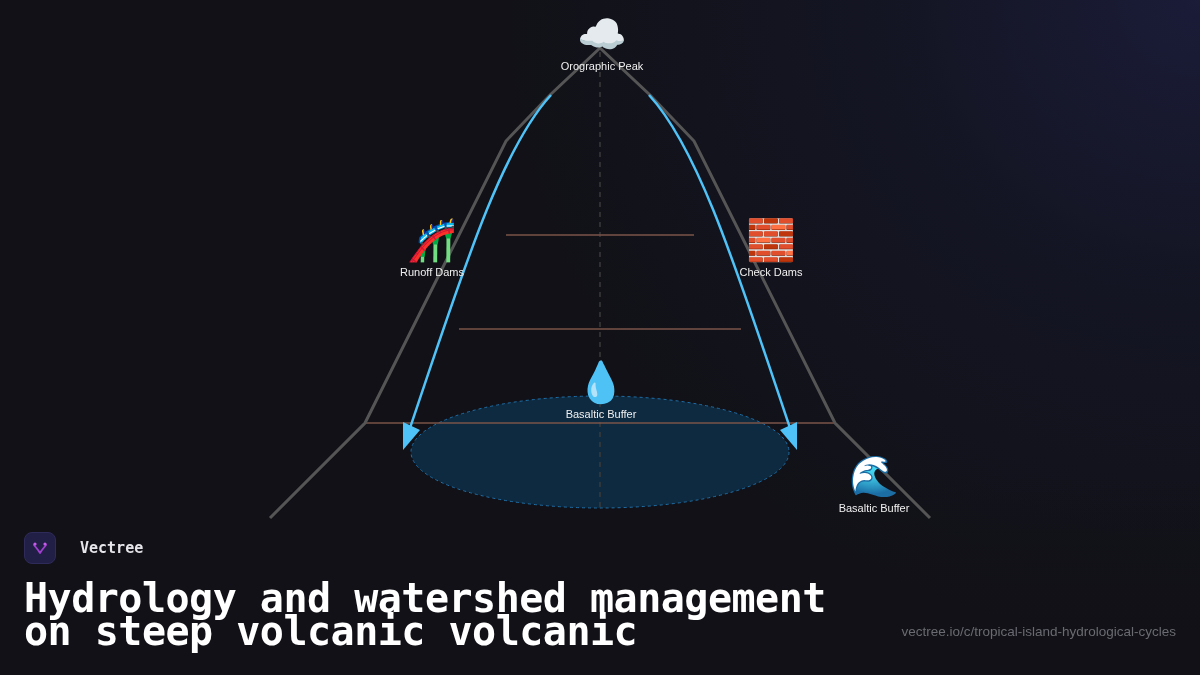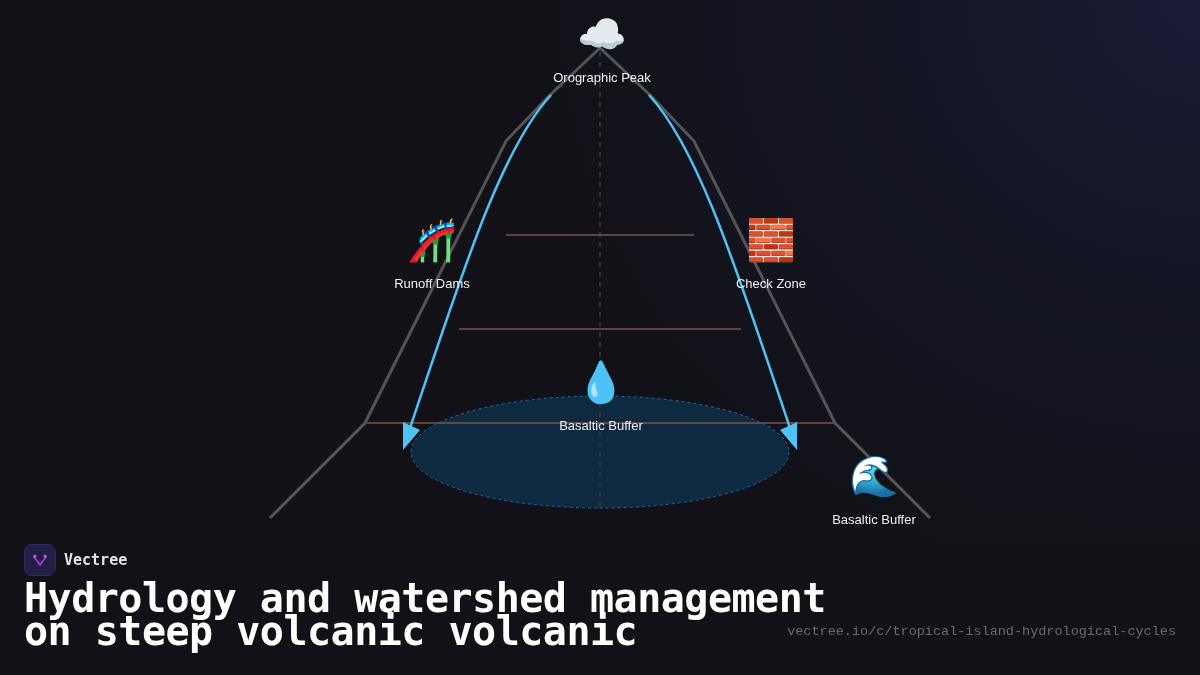--- a/index.html
+++ b/index.html
@@ -5,28 +5,28 @@
   html,body{margin:0;padding:0;}
   body{width:1200px;height:675px;overflow:hidden;position:relative;
     background:#111117;font-family:"Liberation Sans",sans-serif;}
   .bg-glow{position:absolute;inset:0;
     background:radial-gradient(ellipse 700px 650px at 1200px 0px, rgba(28,30,62,0.85) 0%, rgba(24,26,50,0.5) 40%, rgba(17,17,23,0) 100%);}
   .bg-fade{position:absolute;left:0;right:0;bottom:0;height:200px;
     background:linear-gradient(to bottom, rgba(17,17,23,0) 0%, rgba(17,17,23,0.9) 60%, #111117 100%);}
   svg.diagram{position:absolute;left:0;top:0;}
   .node{position:absolute;transform:translateX(-50%);text-align:center;}
   .node .emoji{font-size:40px;line-height:48px;display:block;}
-  .node .label{font-size:13px;color:#f0f0f0;white-space:nowrap;display:block;margin-top:12px;}
-  .brand{position:absolute;left:24px;top:544px;display:flex;align-items:center;gap:8px;text-align:right;}
+  .node .label{font-size:11px;color:#f0f0f0;white-space:nowrap;display:block;margin-top:2px;}
+  .brand{position:absolute;left:24px;top:532px;display:flex;align-items:center;gap:24px;text-align:right;}
   .logo{width:32px;height:32px;border-radius:8px;background:#211f45;border:1px solid #2e2b5a;
     display:flex;align-items:center;justify-content:center;box-sizing:border-box;}
   .brand-name{font-family:"DejaVu Sans Mono",monospace;font-weight:bold;font-size:15px;color:#e6e6ea;}
   .title{position:absolute;left:24px;top:582px;margin:0;font-family:"DejaVu Sans Mono",monospace;
     font-weight:bold;font-size:40px;line-height:33px;color:#ffffff;letter-spacing:-0.5px;}
-  .url{position:absolute;right:24px;top:624px;font-family:Liberation Mono, monospace;font-size:13.5px;color:#6a6a72;}
+  .url{position:absolute;right:24px;top:624px;font-family:Liberation Sans, sans-serif;font-size:13.5px;color:#6a6a72;}
 </style>
 </head>
 <body>
 
 <div class="bg-glow"></div>
 <div class="bg-fade"></div>
 
 <svg class="diagram" width="1200" height="675" viewBox="0 0 1200 675">
 
   <ellipse cx="600" cy="452" rx="189" ry="56" fill="#0e2a40" stroke="#1f6fa8" stroke-width="1" stroke-dasharray="3,3"></ellipse>
@@ -49,21 +49,21 @@
 <div class="node" style="left:602px;top:10px;">
   <span class="emoji">☁️</span>
   <span class="label">Orographic Peak</span>
 </div>
 <div class="node" style="left:432px;top:216px;">
   <span class="emoji">🎢</span>
   <span class="label">Runoff Dams</span>
 </div>
 <div class="node" style="left:771px;top:216px;">
   <span class="emoji">🧱</span>
-  <span class="label">Check Zone</span>
+  <span class="label">Check Dams</span>
 </div>
 <div class="node" style="left:601px;top:358px;">
   <span class="emoji">💧</span>
   <span class="label">Basaltic Buffer</span>
 </div>
 <div class="node" style="left:874px;top:452px;">
   <span class="emoji">🌊</span>
   <span class="label">Basaltic Buffer</span>
 </div>
 

